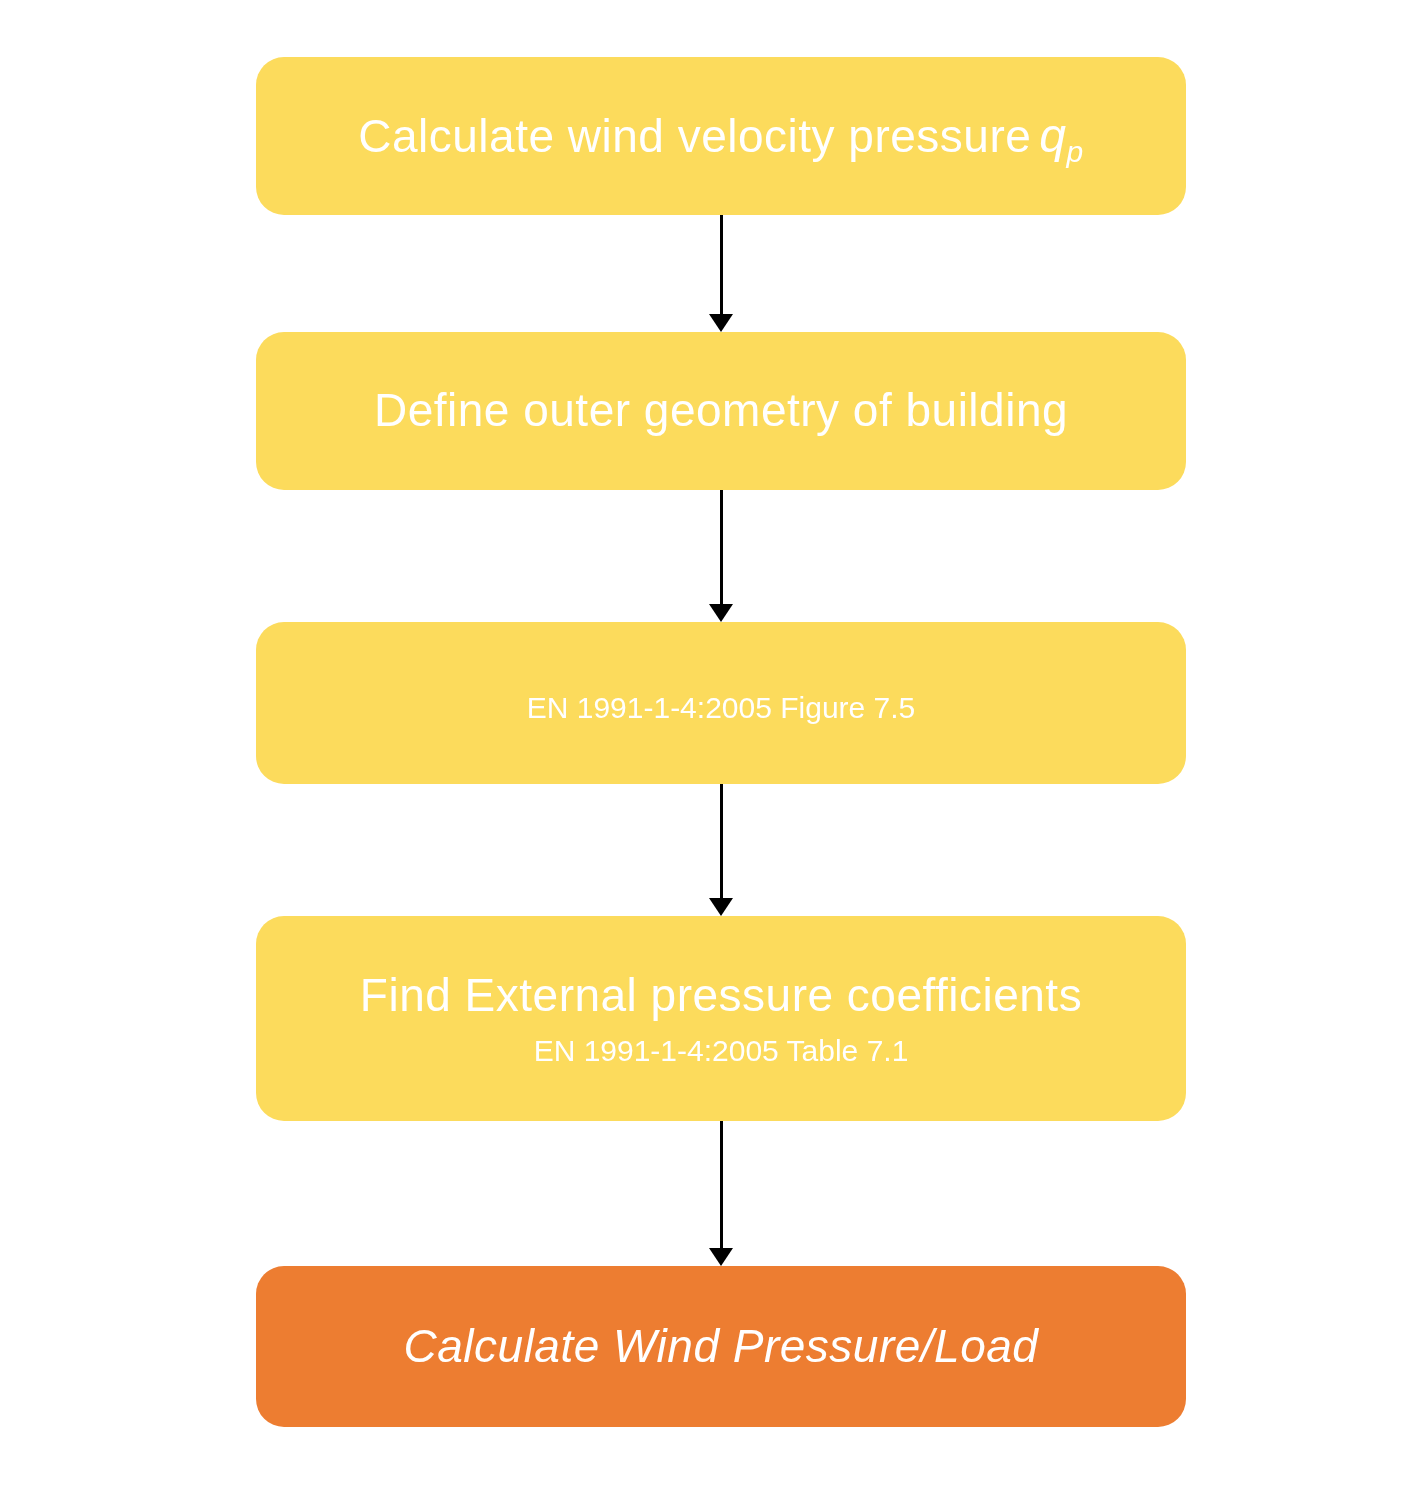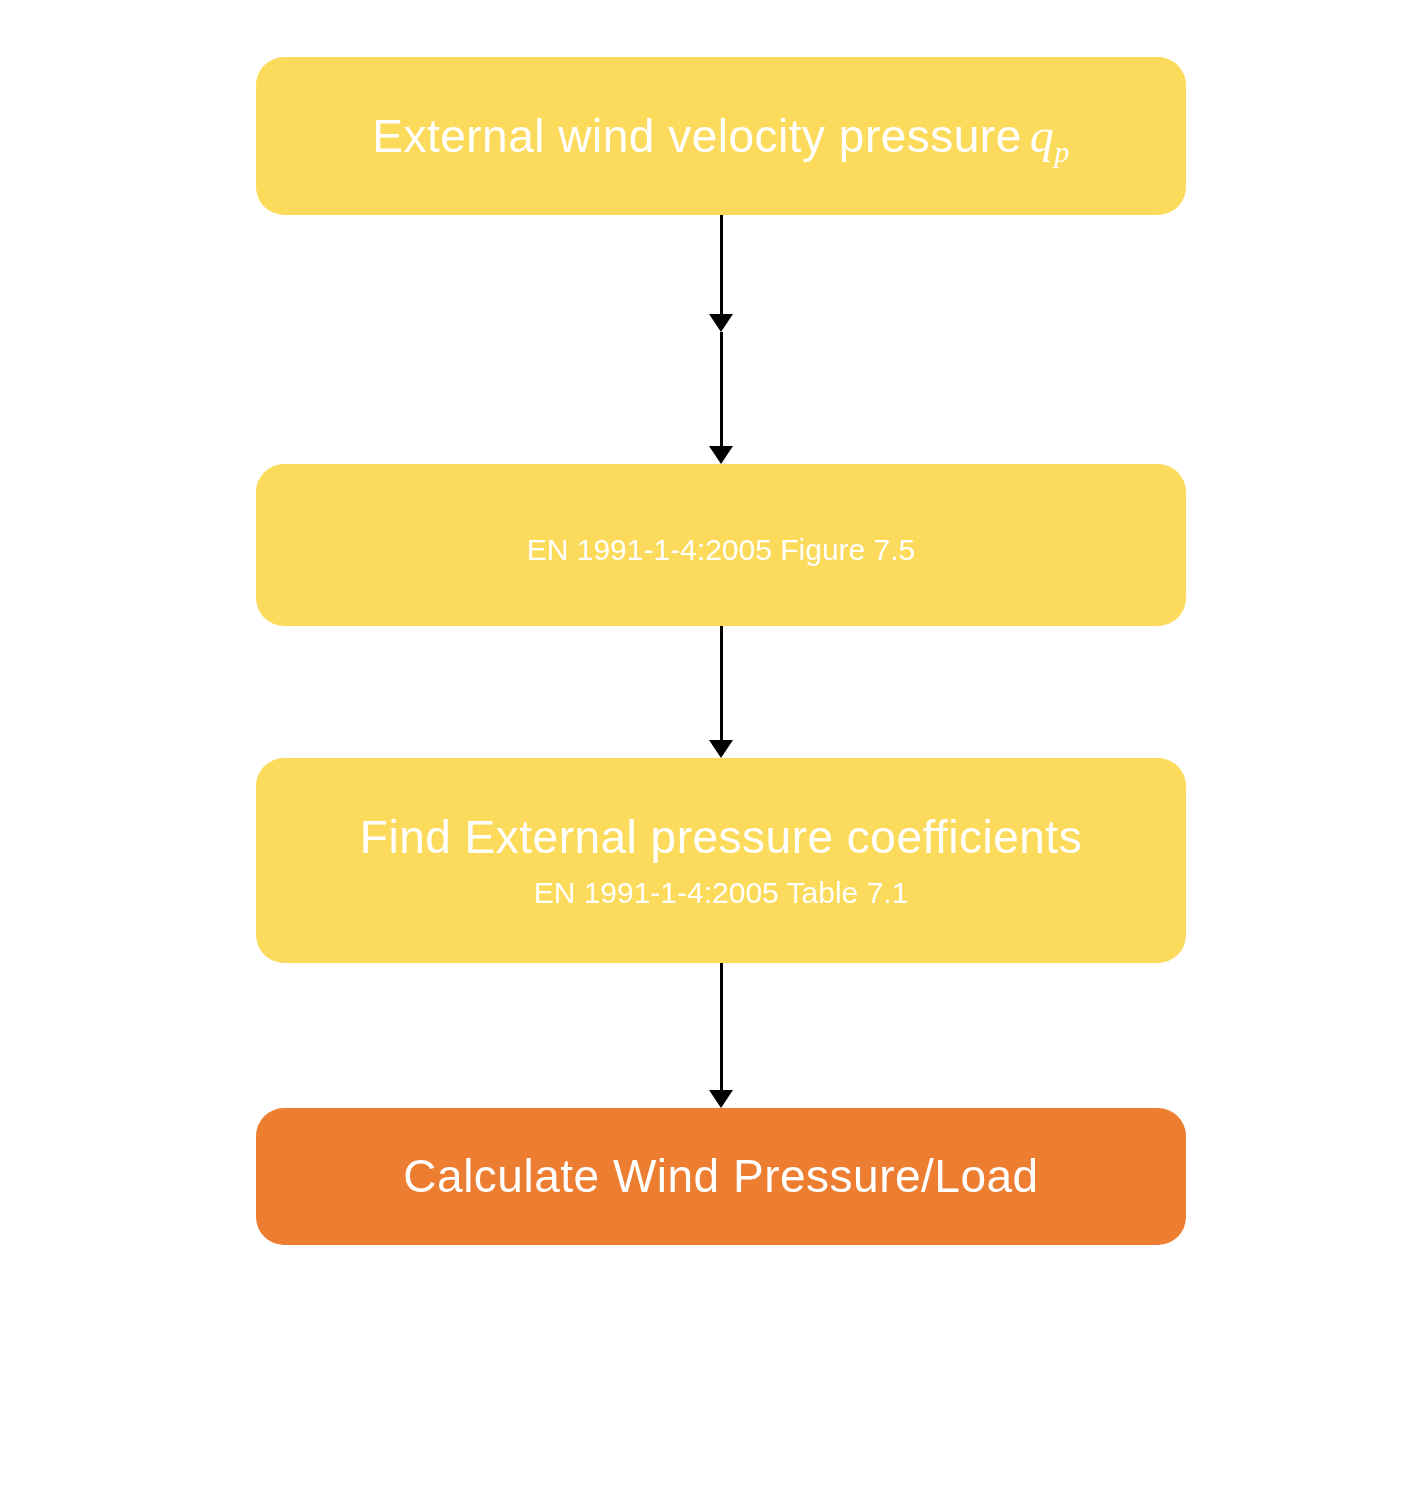--- a/index.html
+++ b/index.html
@@ -47,34 +47,34 @@
     letter-spacing: 0.5px;
     white-space: nowrap;
   }
   .node-sublabel {
     font-size: 30px;
     line-height: 1.2;
     margin-top: 10px;
     white-space: nowrap;
   }
   .math-var {
-    font-family: Liberation Serif, serif;
+    font-family: Liberation Sans, sans-serif;
     font-style: italic;
     font-size: 48px;
     margin-left: 8px;
   }
   .math-var sub {
     font-size: 30px;
     line-height: 0;
     vertical-align: -10px;
   }
   .h158 { height: 158px; }
   .h162 { height: 162px; }
   .h170 { height: 205px; }
-  .h167 { height: 137px; }
+  .h167 { height: 161px; font-style: italic; }
 
   .arrow {
     display: flex;
     flex-direction: column;
     align-items: center;
     justify-content: flex-start;
   }
   .g117 { height: 117px; }
   .g132 { height: 132px; }
   .g145 { height: 145px; }
@@ -91,29 +91,32 @@
     border-top: 18px solid var(--arrow-color, #000000);
   }
 </style>
 </head>
 <body>
 
 <div class="canvas">
   <div class="flow">
 
     <div class="node h158">
-      <div class="node-label"><span>External wind velocity pressure</span><span class="math-var"><span>q</span><sub>p</sub></span>
+      <div class="node-label"><span>Calculate wind velocity pressure</span><span class="math-var"><span>q</span><sub>p</sub></span>
       </div>
     </div>
 
     <div class="arrow g117">
       <div class="arrow-line"></div>
       <div class="arrow-head"></div>
     </div>
 
+    <div class="node h158">
+      <div class="node-label">Define outer geometry of building</div>
+    </div>
 
     <div class="arrow g132">
       <div class="arrow-line"></div>
       <div class="arrow-head"></div>
     </div>
 
     <div class="node h162">
       <div class="node-sublabel">EN 1991-1-4:2005 Figure 7.5</div>
     </div>
 

